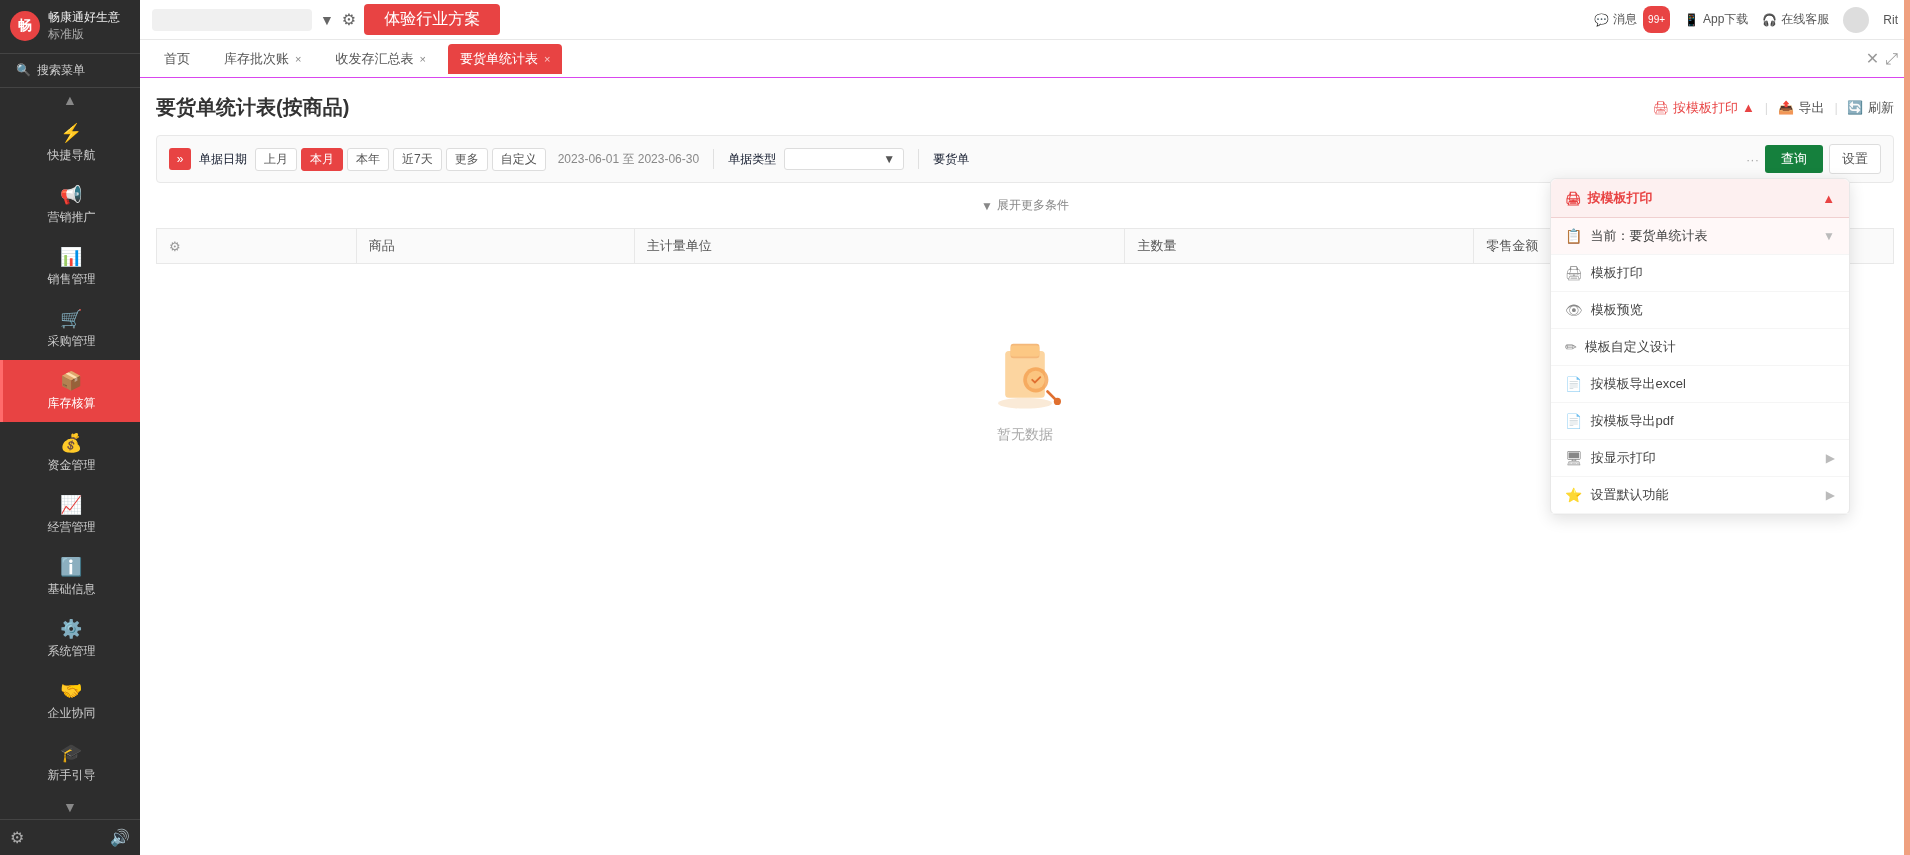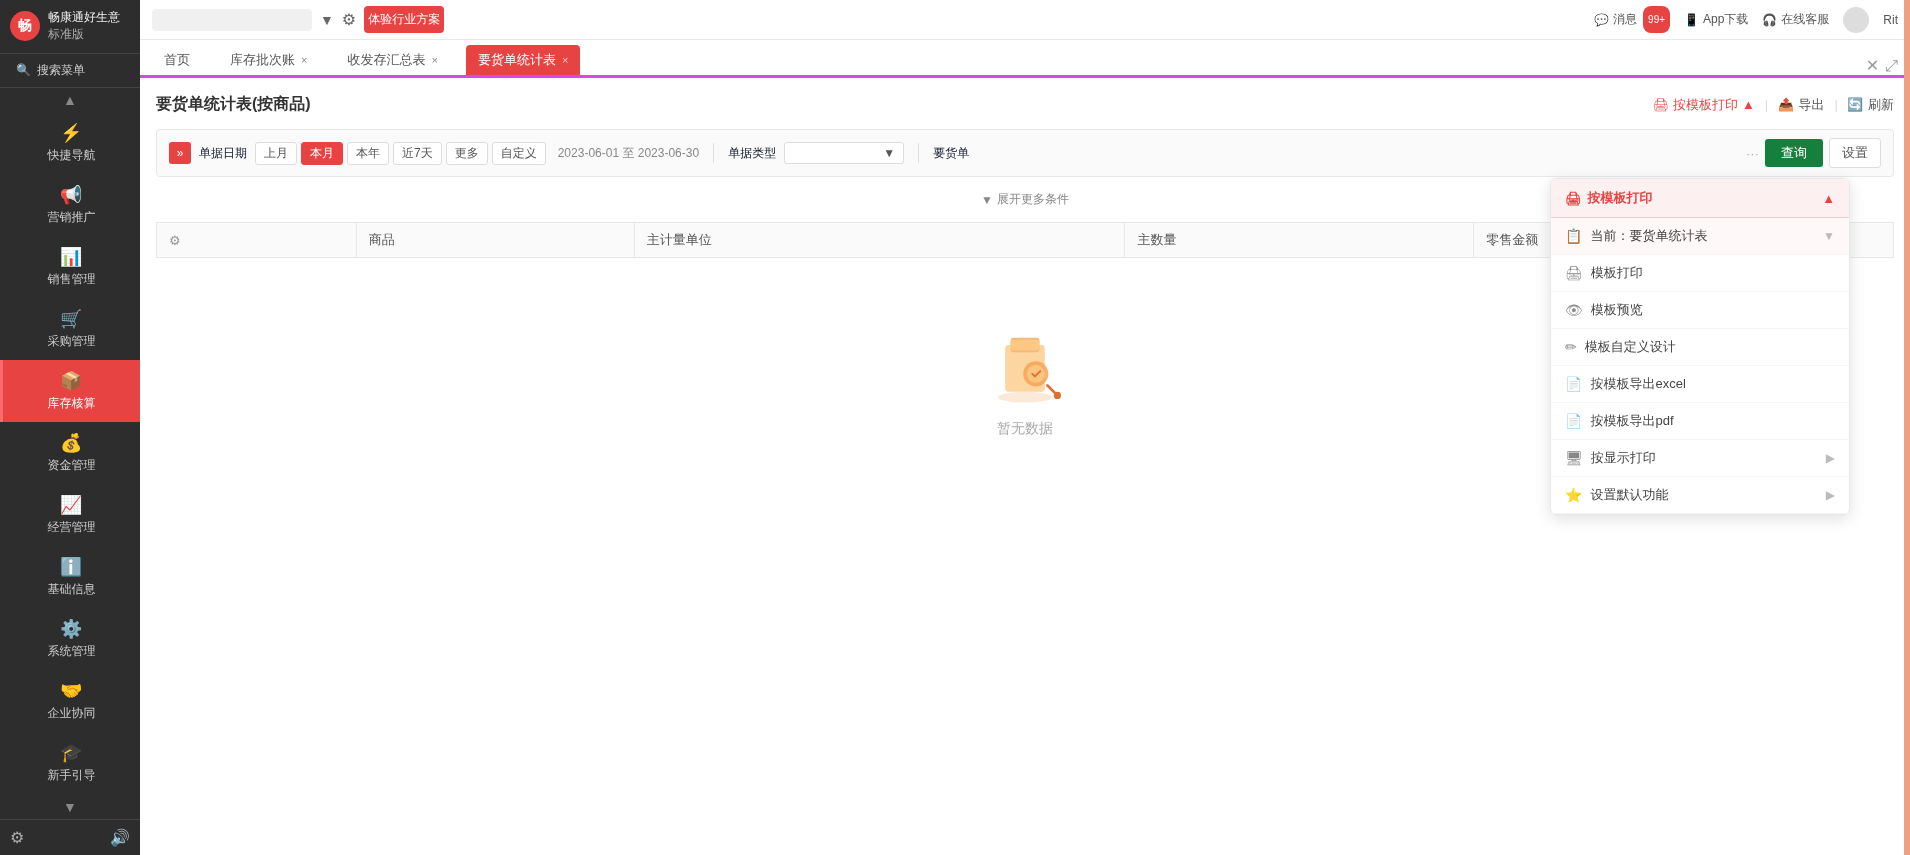--- a/index.html
+++ b/index.html
@@ -83,39 +83,39 @@
       padding: 4px 8px; font-size: 12px; color: #666; width: 160px;
     }
     .header-dropdown-btn {
       background: none; border: none; color: #666; cursor: pointer; font-size: 14px;
     }
     .header-settings-btn {
       background: none; border: none; color: #666; cursor: pointer; font-size: 16px;
     }
     .trial-btn {
       background: #e84343; color: white; border: none; border-radius: 4px;
-      padding: 5px 4px; font-size: 12px; cursor: pointer;
+      padding: 5px 20px; font-size: 16px; cursor: pointer;
     }
     .top-header-right { display: flex; align-items: center; gap: 14px; }
     .header-right-item { display: flex; align-items: center; gap: 4px; color: #555; font-size: 12px; cursor: pointer; }
     .badge {
       background: #e84343; color: white; border-radius: 8px;
       font-size: 10px; padding: 8px 5px; margin-left: 2px;
     }
     .avatar { width: 26px; height: 26px; background: #ddd; border-radius: 50%; }
 
     
     .tab-bar {
       background: white;
       height: 38px;
       display: flex;
-      align-items: flex-end;
+      align-items: center;
       padding: 0 12px;
-      border-bottom: 3px solid #d946ef;
-      gap: 16px;
+      border-bottom: 1px solid #d946ef;
+      gap: 10px;
     }
     .tab-item {
       display: flex; align-items: center; gap: 4px;
       padding: 6px 12px;
       font-size: 13px;
       color: #555;
       cursor: pointer;
       border-radius: 4px 4px 0 0;
       white-space: nowrap;
     }
@@ -139,21 +139,21 @@
       background: white;
       margin: 0;
       padding: 16px;
       min-height: 100%;
       position: relative;
     }
     .page-title-row {
       display: flex; align-items: center; justify-content: space-between;
       margin-bottom: 14px;
     }
-    .page-title { font-size: 16px; font-weight: bold; color: #333; }
+    .page-title { font-size: 20px; font-weight: bold; color: #333; }
     .page-actions { display: flex; align-items: center; gap: 10px; }
     .action-btn {
       display: flex; align-items: center; gap: 4px;
       background: none; border: none; cursor: pointer;
       font-size: 13px; color: #555;
     }
     .action-btn.active { color: #e84343; }
 
     
     .filter-bar {

